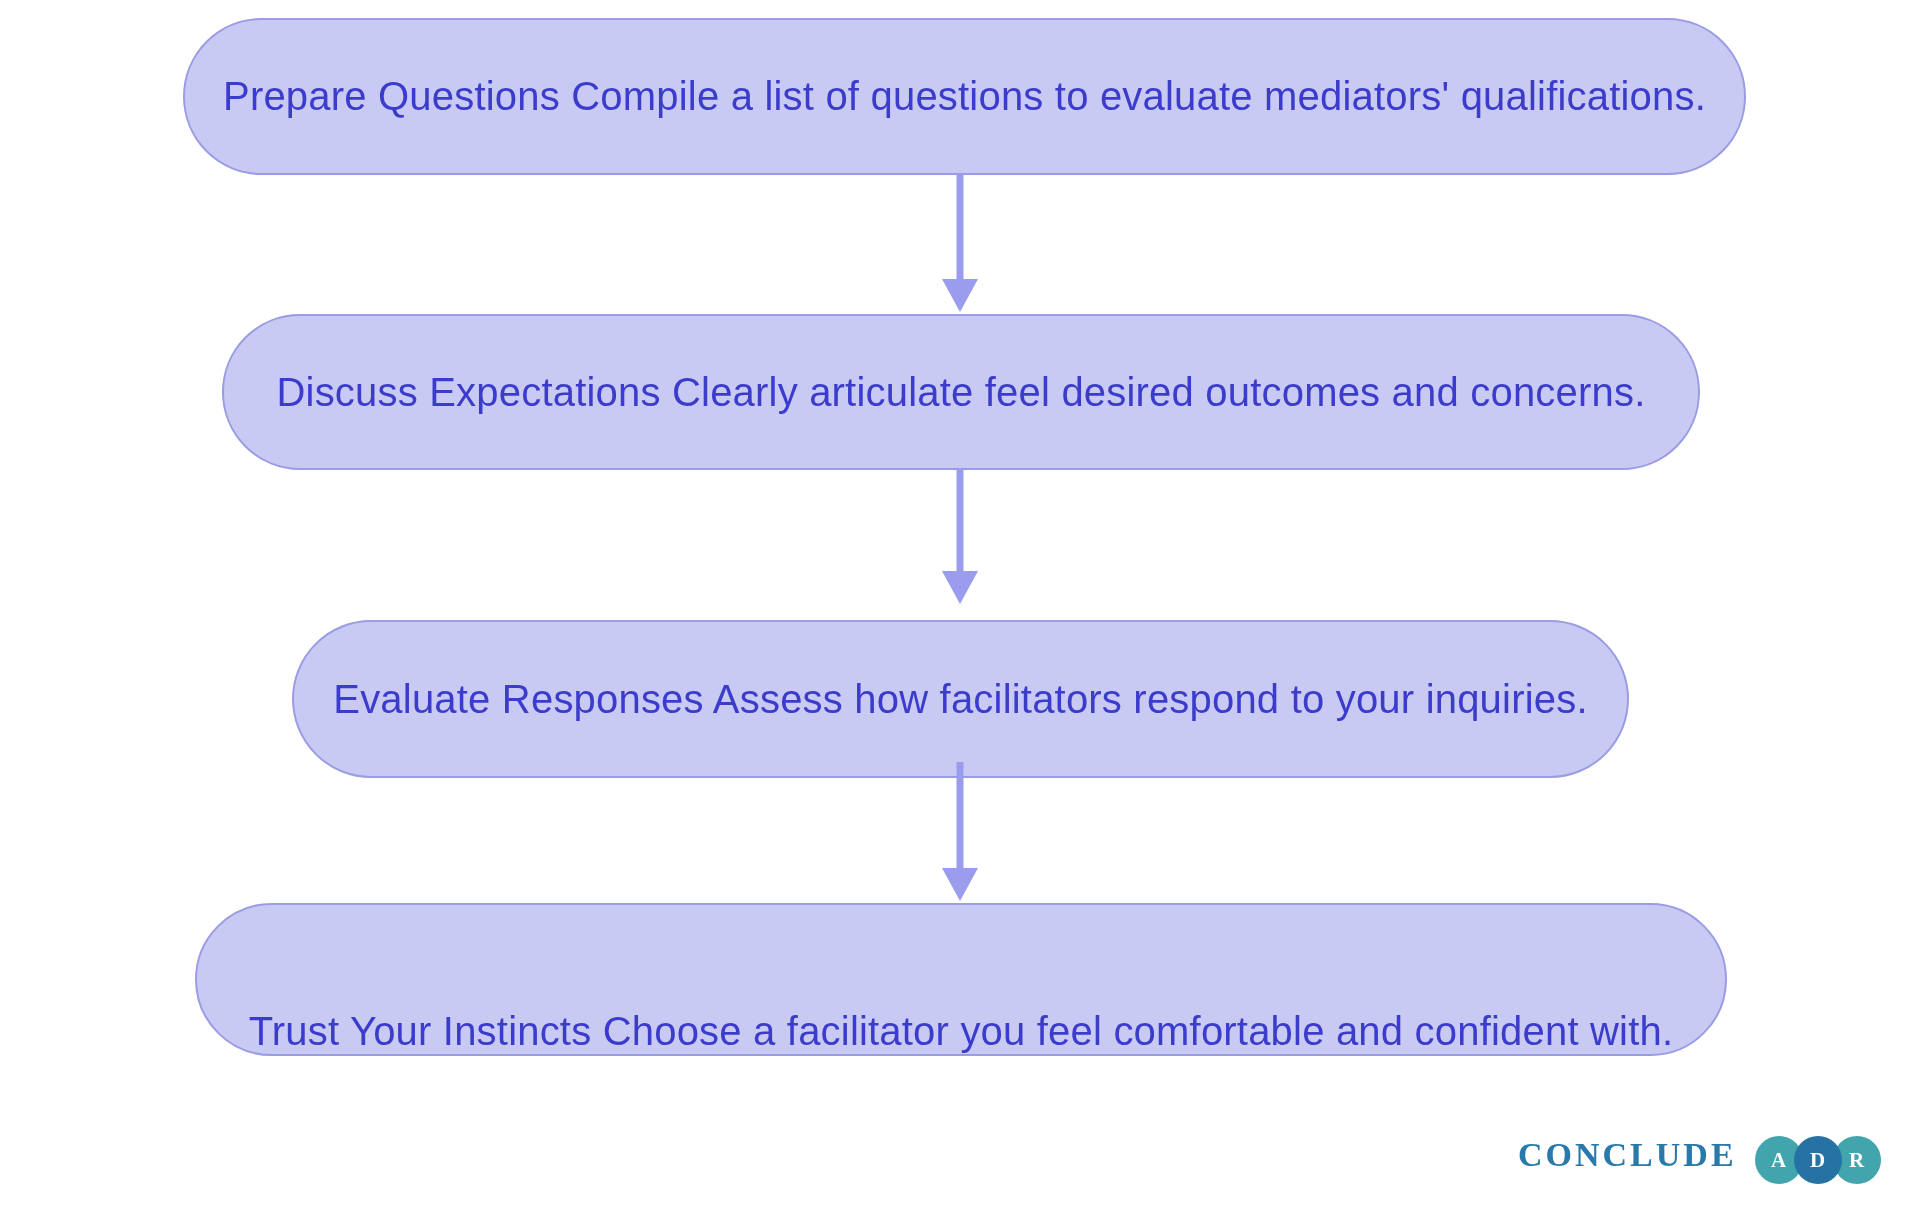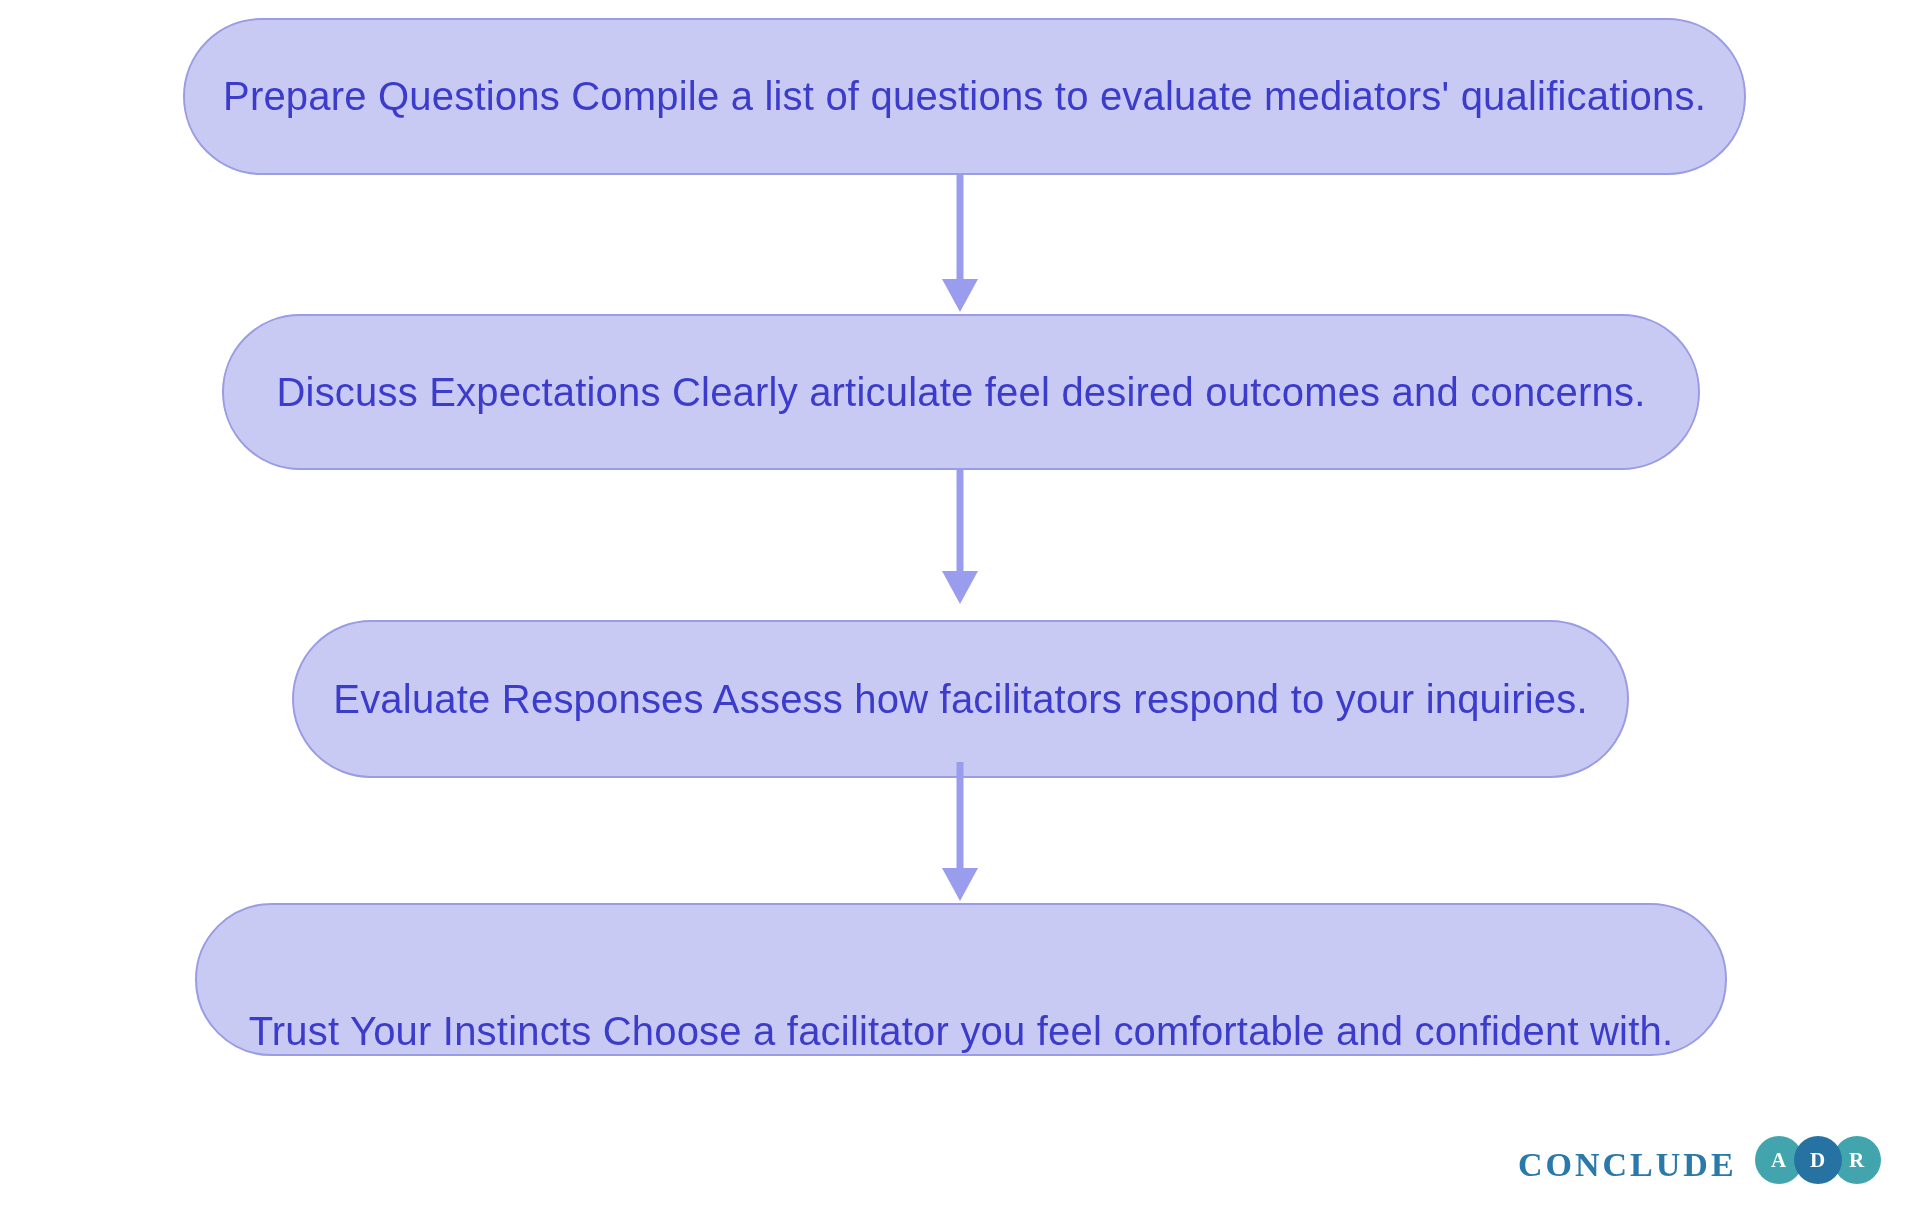--- a/index.html
+++ b/index.html
@@ -45,21 +45,21 @@
   .connector-1 { top: 175px; height: 137px; }
   .connector-2 { top: 470px; height: 134px; }
   .connector-3 { top: 762px; height: 139px; }
 
   .brand {
     position: absolute;
     left: 1518px;
     top: 1136px;
     height: 48px;
     display: flex;
-    align-items: flex-end;
+    align-items: flex-start;
   }
   .brand-wordmark {
     font-family: "Liberation Serif", serif;
     font-weight: bold;
     font-size: 34px;
     letter-spacing: 3px;
     color: #2a79ab;
   }
   .brand-badges {
     display: flex;

